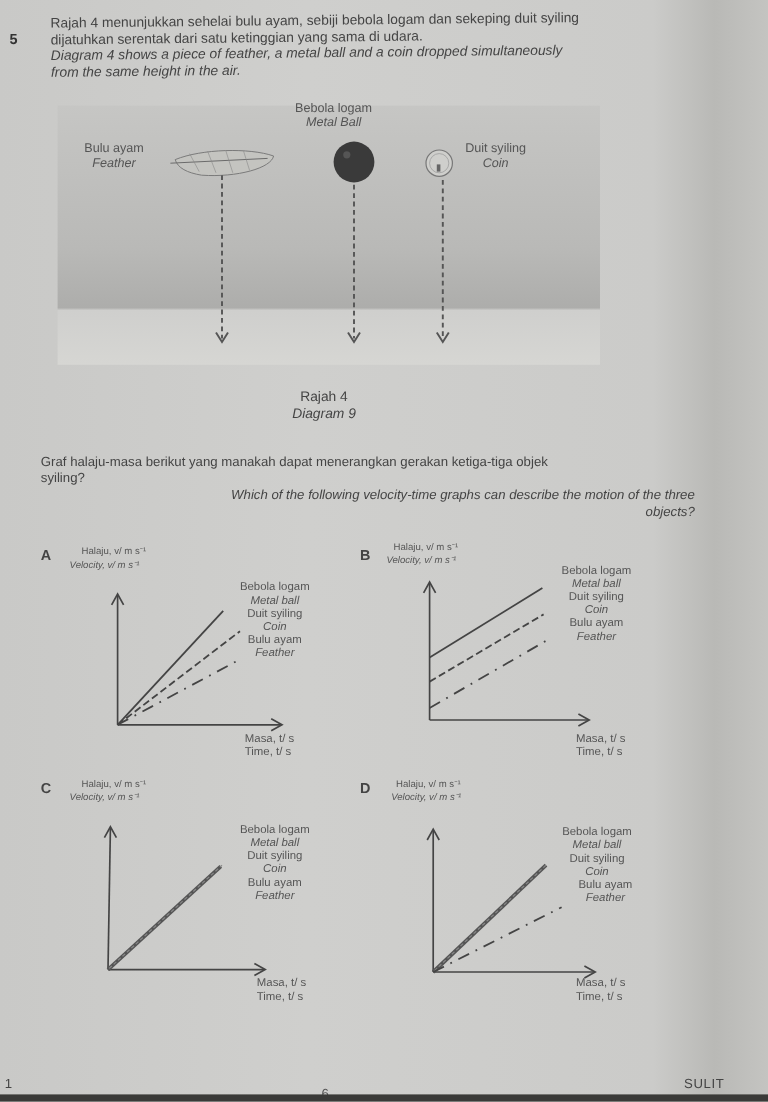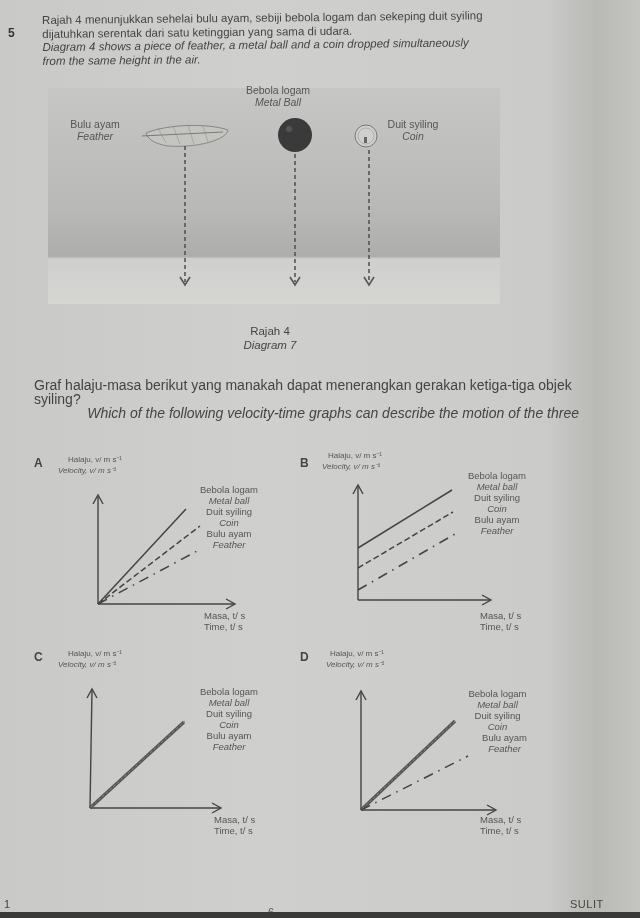--- a/index.html
+++ b/index.html
@@ -13,21 +13,21 @@
   .stem { left: 42px; width: 540px; font-size: 11.5px; line-height: 13.5px; color: #444; }
   .stem .ms { font-style: normal; }
   .stem .en { font-style: italic; }
   .photo {
     left: 48px; top: 88px; width: 452px; height: 216px;
     background: linear-gradient(180deg, #c6c6c4 0%, #b9b9b7 55%, #adadab 78%, #cfcfcd 79%, #d6d6d3 100%);
   }
   .ph-label { font-size: 10.5px; color: #555; text-align: center; line-height: 12px; }
   .ph-label .en { font-style: italic; }
   .caption { left: 0; width: 540px; text-align: center; font-size: 11.5px; color: #444; line-height: 14px; }
-  .question { left: 34px; width: 545px; font-size: 14px; line-height: 14px; color: #444; }
+  .question { left: 34px; width: 545px; font-size: 11px; line-height: 14px; color: #444; }
   .question .en { font-style: italic; text-align: right; }
   .opt-letter { font-size: 12px; font-weight: bold; color: #444; }
   .graph-label { font-size: 8px; color: #555; line-height: 11px; }
   .graph-label .en { font-style: italic; }
   .legend { font-size: 9.5px; color: #555; text-align: center; line-height: 11px; }
   .legend .en { font-style: italic; }
   .axlbl { font-size: 9.5px; color: #555; text-align: left; line-height: 11px; }
   .axlbl .en { }
   .footer-left { left: 4px; top: 898px; font-size: 11px; color: #444; }
   .footer-mid { left: 268px; top: 906px; font-size: 11px; color: #555; }
@@ -88,27 +88,28 @@
     <g stroke="#555" stroke-width="1.6" fill="none">
       <polyline points="132,189 137,197 142,189"></polyline>
       <polyline points="242,189 247,197 252,189"></polyline>
       <polyline points="316,189 321,197 326,189"></polyline>
     </g>
   </svg>
 </div>
 
 <div class="abs caption" style="top:324px;">
   <div>Rajah 4</div>
-  <div style="font-style:italic;">Diagram 7</div>
+  <div style="font-style:italic;">Diagram 9</div>
 </div>
 
 <div class="abs question" style="top:378px;">
   <div>Graf halaju-masa berikut yang manakah dapat menerangkan gerakan ketiga-tiga objek</div>
   <div>syiling?</div>
   <div class="en">Which of the following velocity-time graphs can describe the motion of the three</div>
+  <div class="en">objects?</div>
 </div>
 
 <div class="abs" style="left:34px; top:454px; width:260px; height:185px;">
   <div class="abs opt-letter" style="left:0; top:2px;">A</div>
   <div class="abs graph-label" style="left:24px; top:0;">
     <div style="padding-left:10px;">Halaju, v/ m s⁻¹</div>
     <div class="en">Velocity, v/ m s⁻¹</div>
   </div>
   <svg class="abs" style="left:0; top:0;" width="260" height="185">
     <g stroke="#444" stroke-width="1.4" fill="none">

